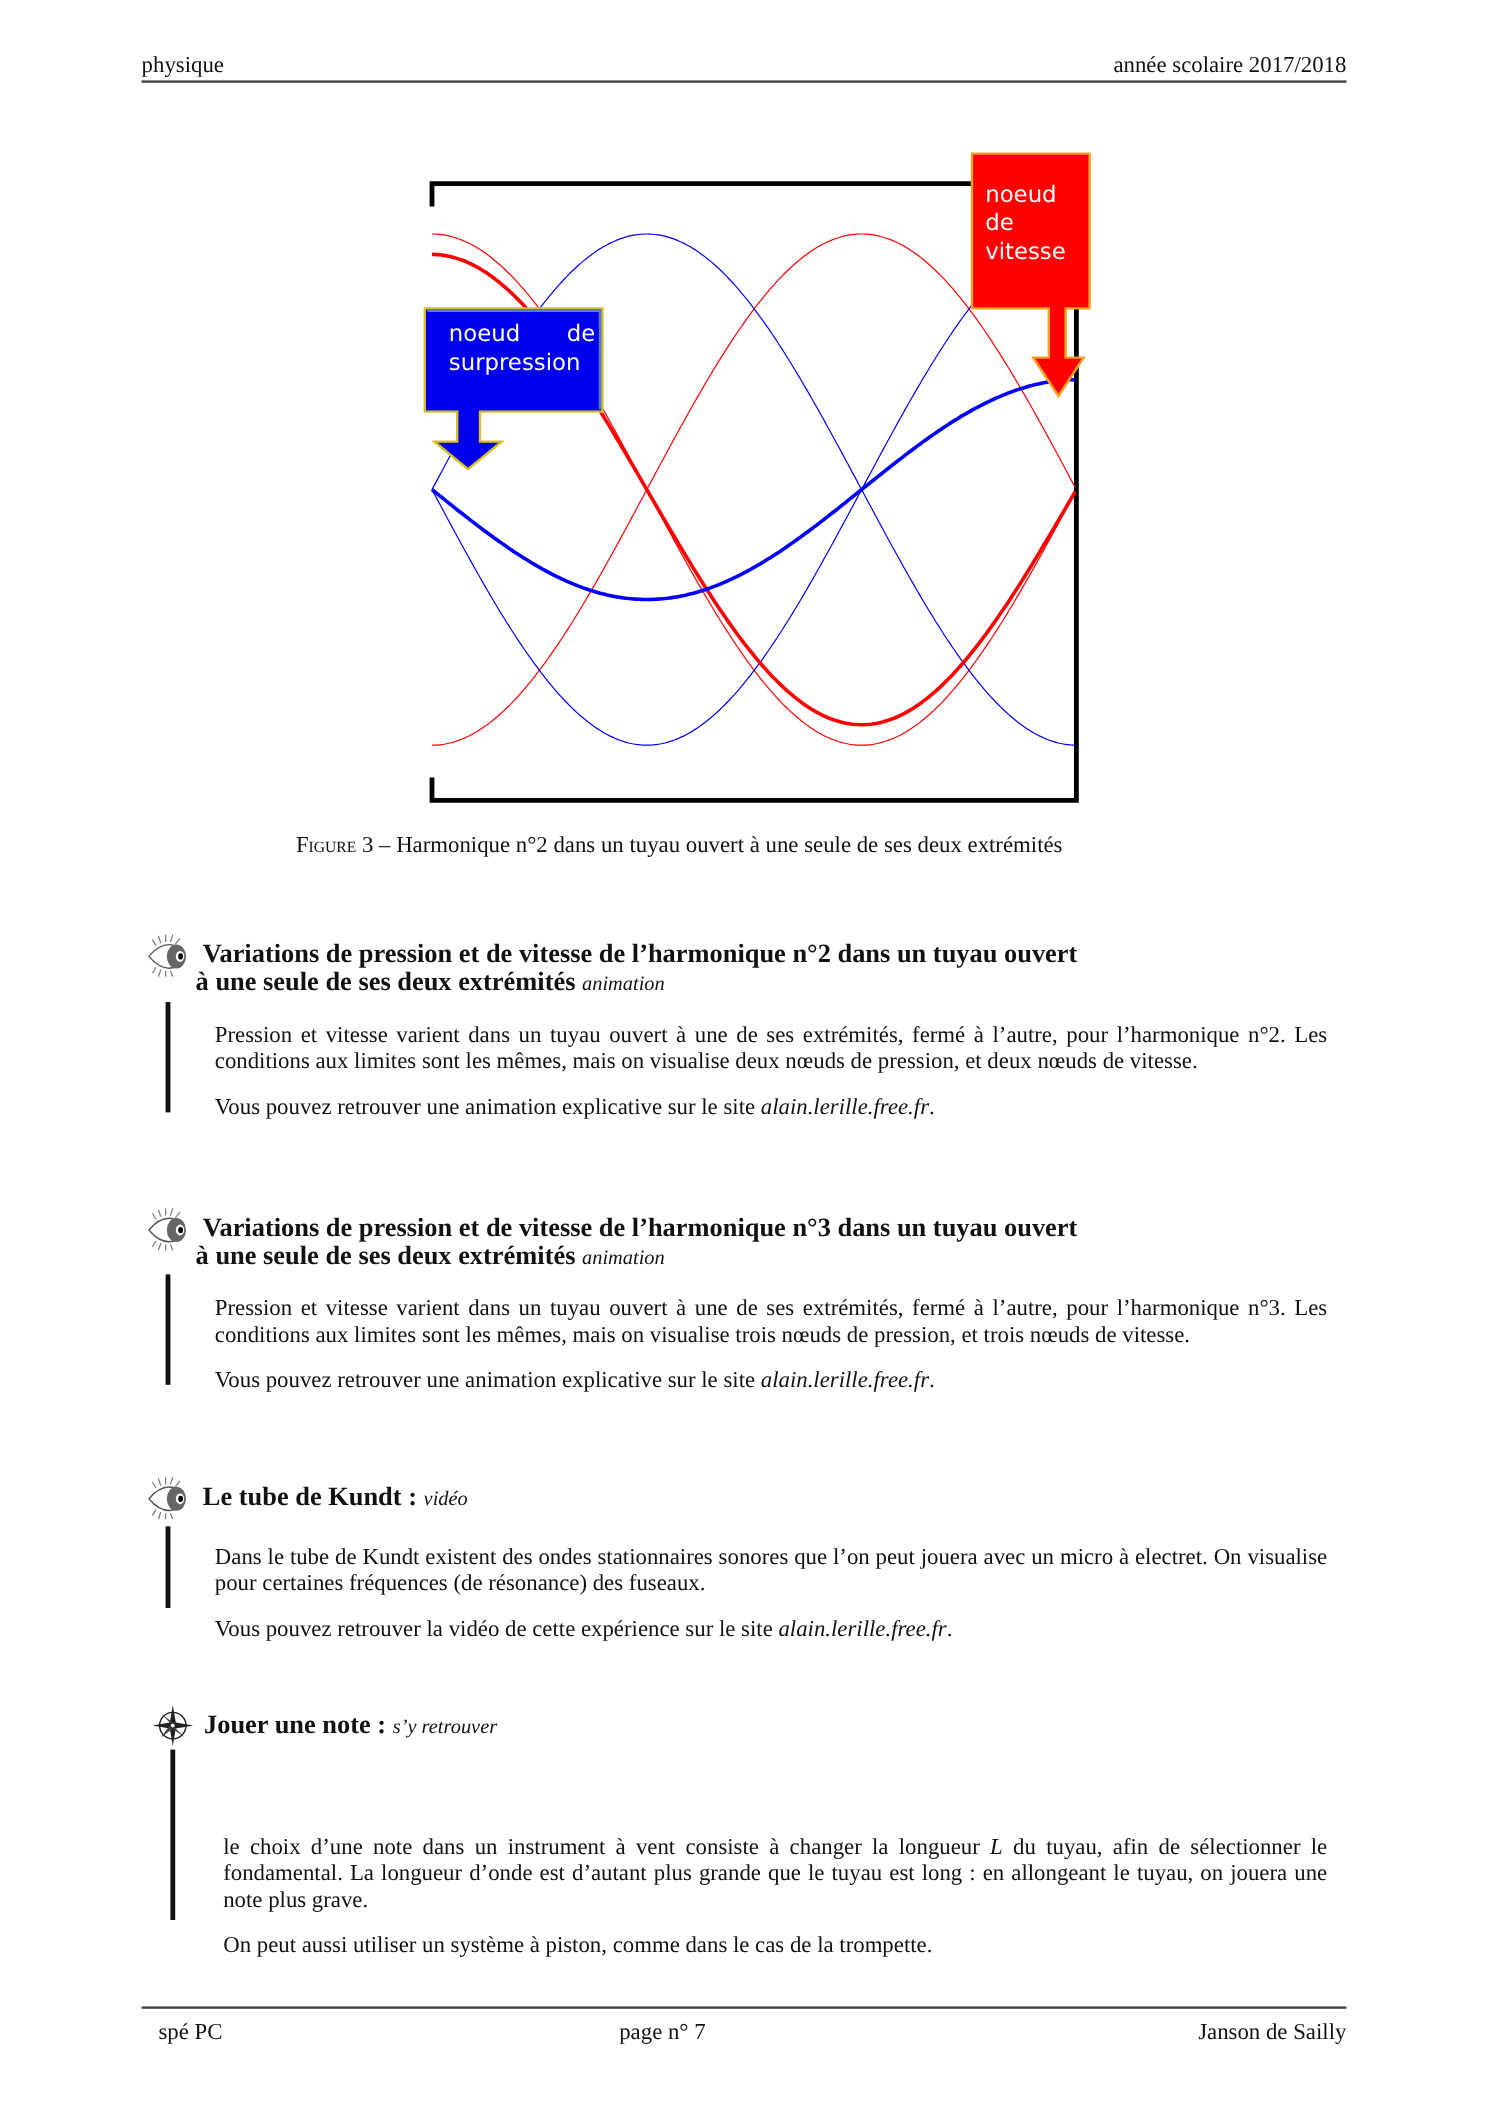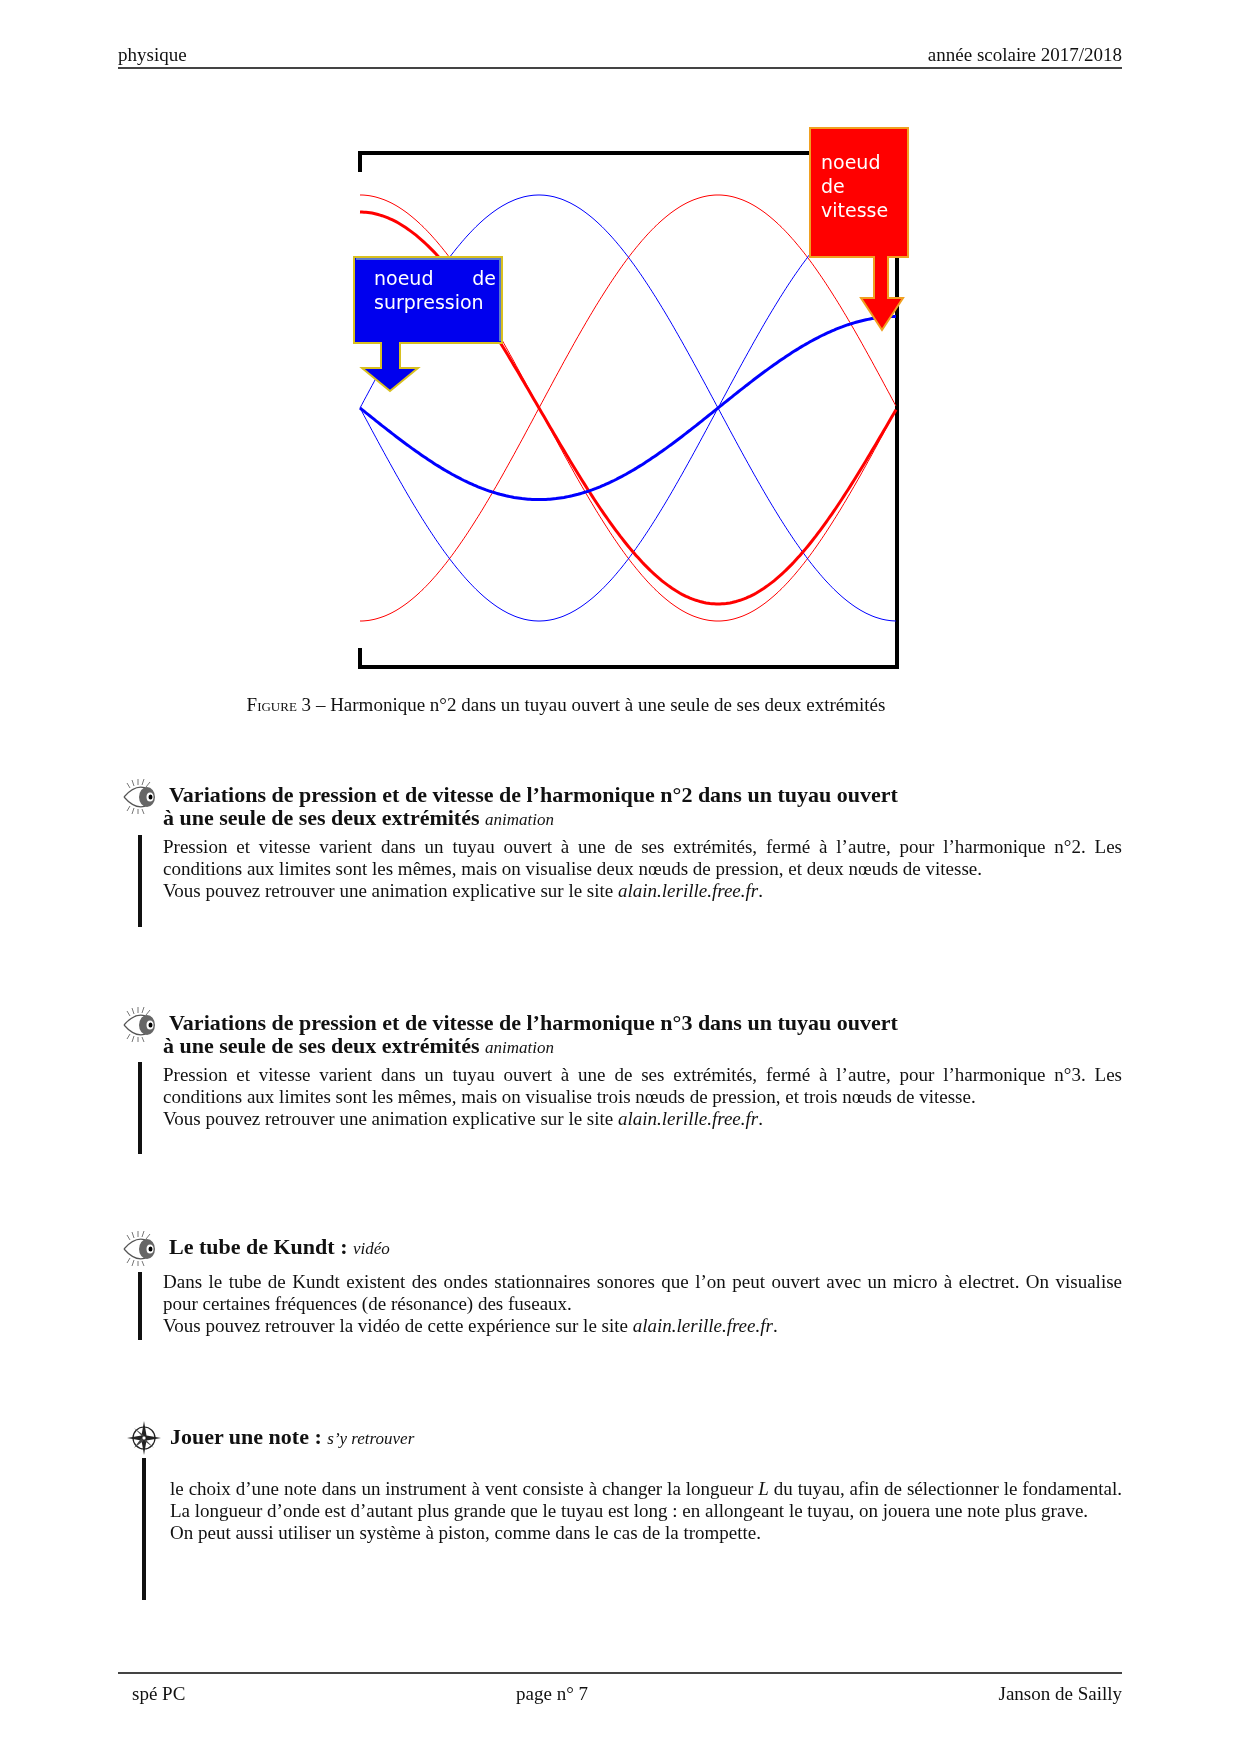--- a/index.html
+++ b/index.html
@@ -7,21 +7,21 @@
          font-family:"Liberation Serif","DejaVu Serif",serif; color:#111; }
   .abs { position:absolute; }
   .hdr { font-size:19px; }
   .rule { position:absolute; left:118px; width:1004px; height:2px; background:#444; }
   .caption { position:absolute; left:0; width:1132px; top:694px; text-align:center; font-size:19px; }
   .caption .fig { font-variant:small-caps; }
   .sec-title { position:absolute; font-weight:bold; font-size:22px; line-height:23px; left:163px; width:960px; }
   .sec-title .first { padding-left:6px; }
   .sec-title .tag { font-weight:normal; font-style:italic; font-size:17px; }
   .sec-body { position:absolute; font-size:19px; line-height:22px; text-align:justify; }
-  .sec-body p { margin:0; }
+  .sec-body p { margin:16px; }
   .bar { position:absolute; width:4px; background:#111; }
   .em { font-style:italic; }
   svg { position:absolute; overflow:visible; }
   .boxlabel { position:absolute; color:#fff; font-family:"DejaVu Sans","Liberation Sans",sans-serif; font-size:19px; line-height:24px; }
 </style>
 </head>
 <body>
 
 <div class="abs hdr" style="left:118px; top:44px;">physique</div>
 <div class="abs hdr" style="right:118px; top:44px;">année scolaire 2017/2018</div>
@@ -115,37 +115,37 @@
     <path d="M8,9 l-3,-5 M12,7 l-2,-6 M16,6 l0,-6 M20,6 l2,-6 M24,8 l4,-5 M8,27 l-3,5 M12,29 l-2,6 M16,30 l0,5 M20,30 l2,5" stroke="#777" stroke-width="1"></path>
     <ellipse cx="25" cy="18" rx="8" ry="10" fill="#666"></ellipse>
     <ellipse cx="28" cy="18" rx="3.5" ry="4.5" fill="#fff"></ellipse>
     <ellipse cx="28.5" cy="18" rx="2" ry="2.6" fill="#000"></ellipse>
   </svg>
   <div class="sec-title" style="top:1235px;">
     <div class="first"><span>Le tube de Kundt :</span> <span class="tag">vidéo</span></div>
   </div>
   <div class="bar" style="left:138px; top:1272px; height:68px;"></div>
   <div class="sec-body" style="left:163px; top:1271px; width:959px;">
-    <p>Dans le tube de Kundt existent des ondes stationnaires sonores que l’on peut ouvert avec un micro à electret. On visualise pour certaines fréquences (de résonance) des fuseaux.</p>
+    <p>Dans le tube de Kundt existent des ondes stationnaires sonores que l’on peut jouera avec un micro à electret. On visualise pour certaines fréquences (de résonance) des fuseaux.</p>
     <p><span>Vous pouvez retrouver la vidéo de cette expérience sur le site</span> <span class="em">alain.lerille.free.fr</span><span>.</span></p>
   </div>
 </div>
 
 <div>
   <svg width="36" height="36" style="left:126px; top:1420px;" viewBox="-18 -18 36 36">
     <circle r="11" fill="none" stroke="#222" stroke-width="1.2"></circle>
     <path d="M0,-17 L2.5,-2.5 L17,0 L2.5,2.5 L0,17 L-2.5,2.5 L-17,0 L-2.5,-2.5 Z" fill="#222"></path>
     <path d="M-10,-10 L1.5,-1.5 L10,-10 L-1.5,1.5 L10,10 L1.5,1.5 L-10,10 L-1.5,-1.5 Z" fill="#444"></path>
     <circle r="2" fill="#fff" stroke="#000" stroke-width="0.6"></circle>
   </svg>
   <div class="sec-title" style="top:1425px; left:170px;">
     <div><span>Jouer une note :</span> <span class="tag">s’y retrouver</span></div>
   </div>
   <div class="bar" style="left:142px; top:1458px; height:142px;"></div>
-  <div class="sec-body" style="left:170px; top:1478px; width:952px;">
+  <div class="sec-body" style="left:170px; top:1513px; width:952px;">
     <p><span>le choix d’une note dans un instrument à vent consiste à changer la longueur</span> <span class="em">L</span> <span>du tuyau, afin de sélectionner le fondamental. La longueur d’onde est d’autant plus grande que le tuyau est long : en allongeant le tuyau, on jouera une note plus grave.</span></p>
     <p>On peut aussi utiliser un système à piston, comme dans le cas de la trompette.</p>
   </div>
 </div>
 
 <div class="rule" style="top:1672px;"></div>
 <div class="abs hdr" style="left:118px; top:1683px;margin-left:14px;">spé PC</div>
 <div class="abs hdr" style="left:0; width:1104px; text-align:center; top:1683px;">page n° 7</div>
 <div class="abs hdr" style="right:118px; top:1683px;">Janson de Sailly</div>
 

